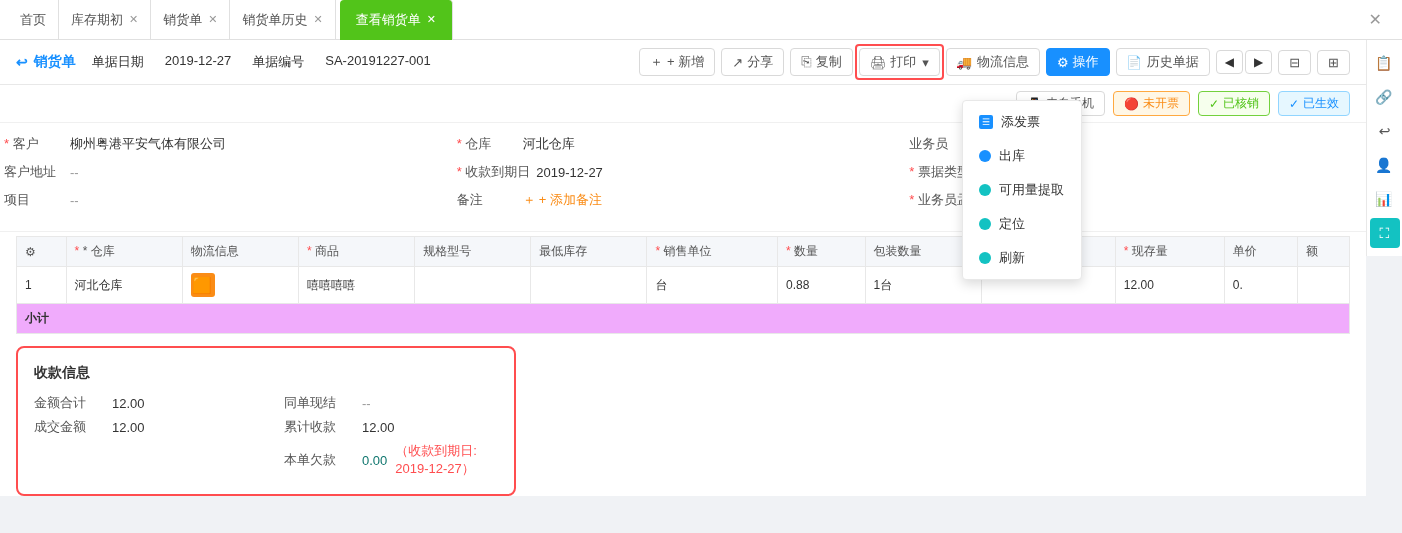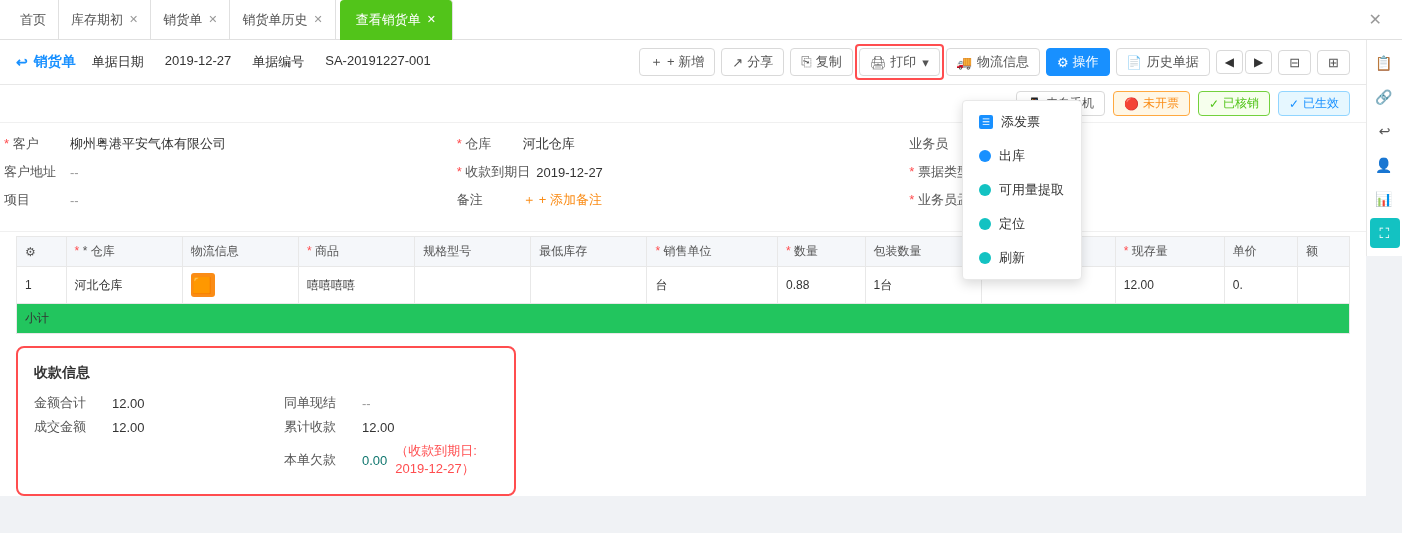--- a/index.html
+++ b/index.html
@@ -68,21 +68,21 @@
     .add-link { color: #fa8c16; cursor: pointer; display: flex; align-items: center; gap: 3px; }
 
     
     .table-section { padding: 0 16px; }
     .data-table { width: 100%; border-collapse: collapse; font-size: 12px; margin-top: 4px; }
     .data-table th {
       background: #f5f7fa; border: 1px solid #e8e8e8; padding: 6px 8px;
       text-align: left; font-weight: 500; color: #555; white-space: nowrap;
     }
     .data-table td { border: 1px solid #e8e8e8; padding: 6px 8px; color: #333; white-space: nowrap; }
-    .subtotal-row td { background: #22c55e; font-weight: 400; }
+    .subtotal-row td { background: #f0abfc; font-weight: 700; }
     .required-star { color: #ff4d4f; }
     .product-img { width: 24px; height: 24px; background: #fa8c16; border-radius: 3px; display: flex; align-items: center; justify-content: center; color: #fff; font-size: 16px; }
 
     
     .summary-section {
       margin: 12px 16px; padding: 16px; border: 2px solid #ff4d4f;
       border-radius: 8px; background: #fff; max-width: 500px;
     }
     .summary-title { font-weight: bold; font-size: 14px; margin-bottom: 12px; }
     .summary-grid { display: grid; grid-template-columns: 1fr 1fr; gap: 6px 36px; }

